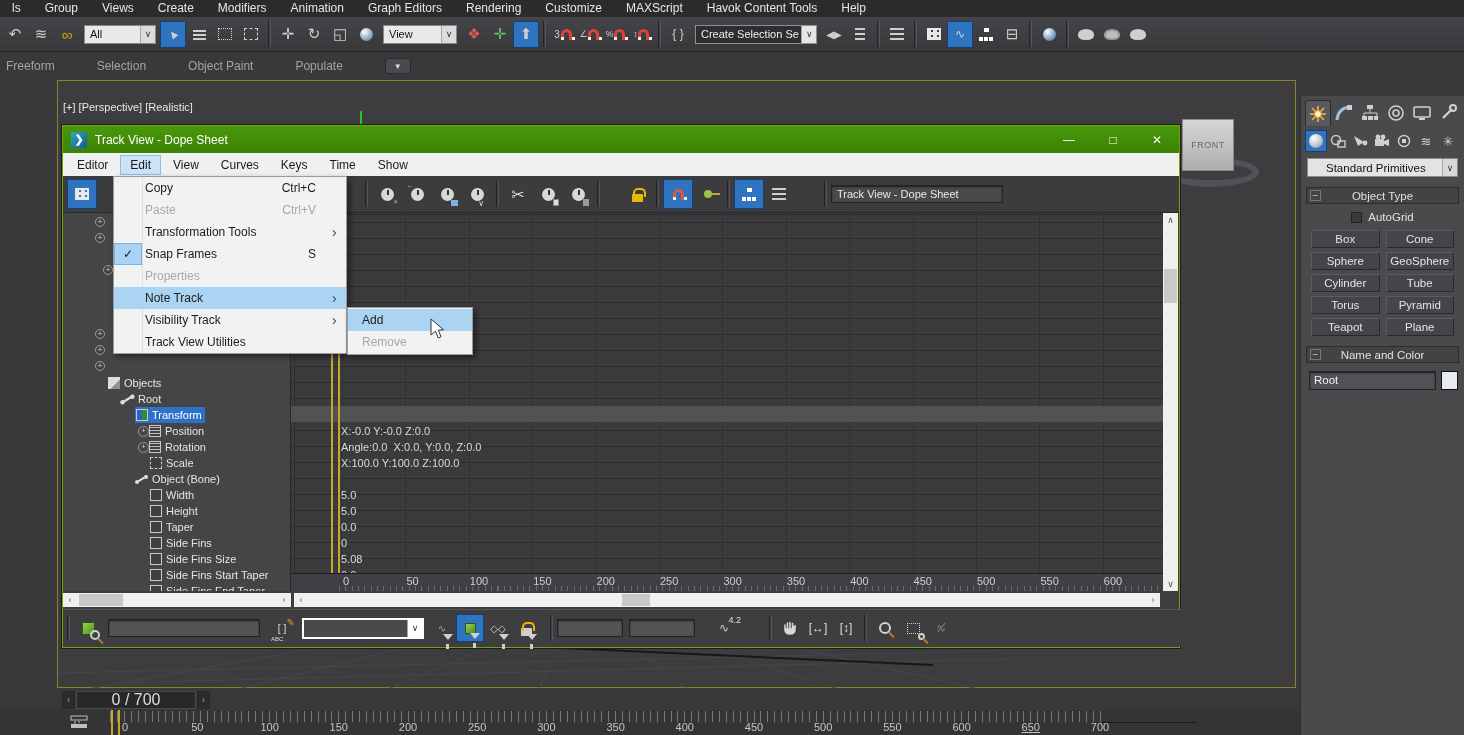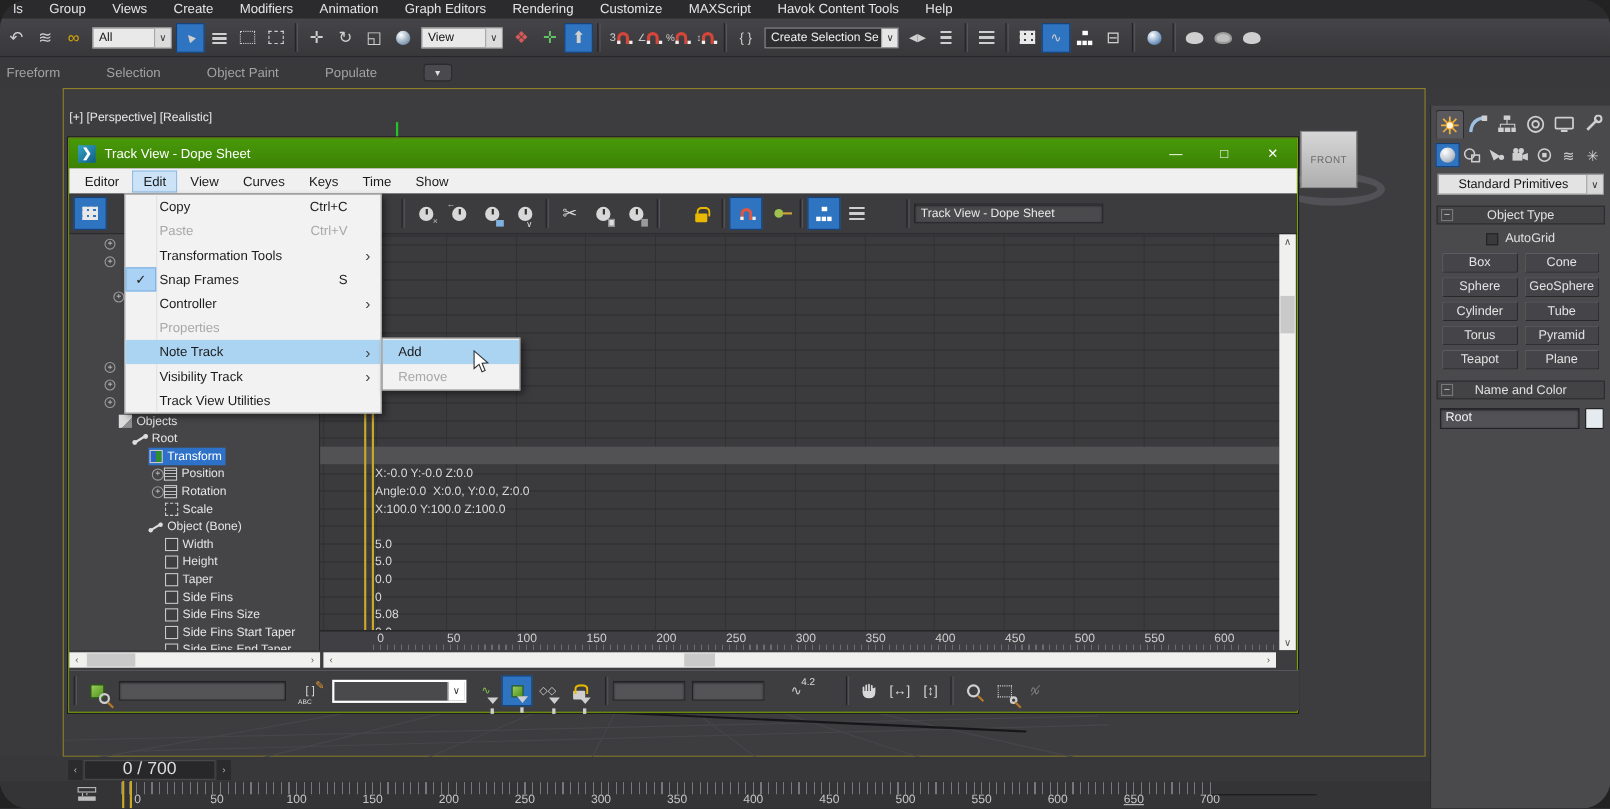--- a/index.html
+++ b/index.html
@@ -1,18 +1,18 @@
 <!DOCTYPE html>
 <html><head>
 <meta charset="utf-8">
 <style>
   * { margin:0; padding:0; box-sizing:border-box; }
   body { background:#222; font-family:"Liberation Sans", sans-serif; }
   #stage { position:relative; width:1464px; height:735px; background:#3a393c; overflow:hidden;
-           font-family:"Liberation Sans", sans-serif; color:#ddd;border-radius:26px; }
+           font-family:"Liberation Sans", sans-serif; color:#ddd; }
 
   
   #menubar { position:absolute; left:0; top:0; width:1464px; height:17px; background:#2b2a2d;
              display:flex; align-items:center; }
   #menubar .mitem { font-size:12px; color:#e6e6e6; padding:0 12px; height:17px; line-height:17px; cursor:default; }
 
   
   #toolbar { position:absolute; left:0; top:17px; width:1464px; height:35px;
              background:linear-gradient(#454448,#38373a); border-bottom:1px solid #252427;
              display:flex; align-items:center; padding-left:2px; }
@@ -672,26 +672,20 @@
         <span class="lbl">Transformation Tools</span>
         <span class="sct"></span>
         <span class="sub"></span>
       </div>
       <div class="mi normal checked">
         <span class="gut"></span>
         <span class="lbl">Snap Frames</span>
         <span class="sct">S</span>
         <span class="sub"></span>
       </div>
-      <div class="mi normal submenu">
-        <span class="gut"></span>
-        <span class="lbl">Controller</span>
-        <span class="sct"></span>
-        <span class="sub"></span>
-      </div>
       <div class="mi disabled">
         <span class="gut"></span>
         <span class="lbl">Properties</span>
         <span class="sct"></span>
         <span class="sub"></span>
       </div>
       <div class="mi highlight submenu">
         <span class="gut"></span>
         <span class="lbl">Note Track</span>
         <span class="sct"></span>

